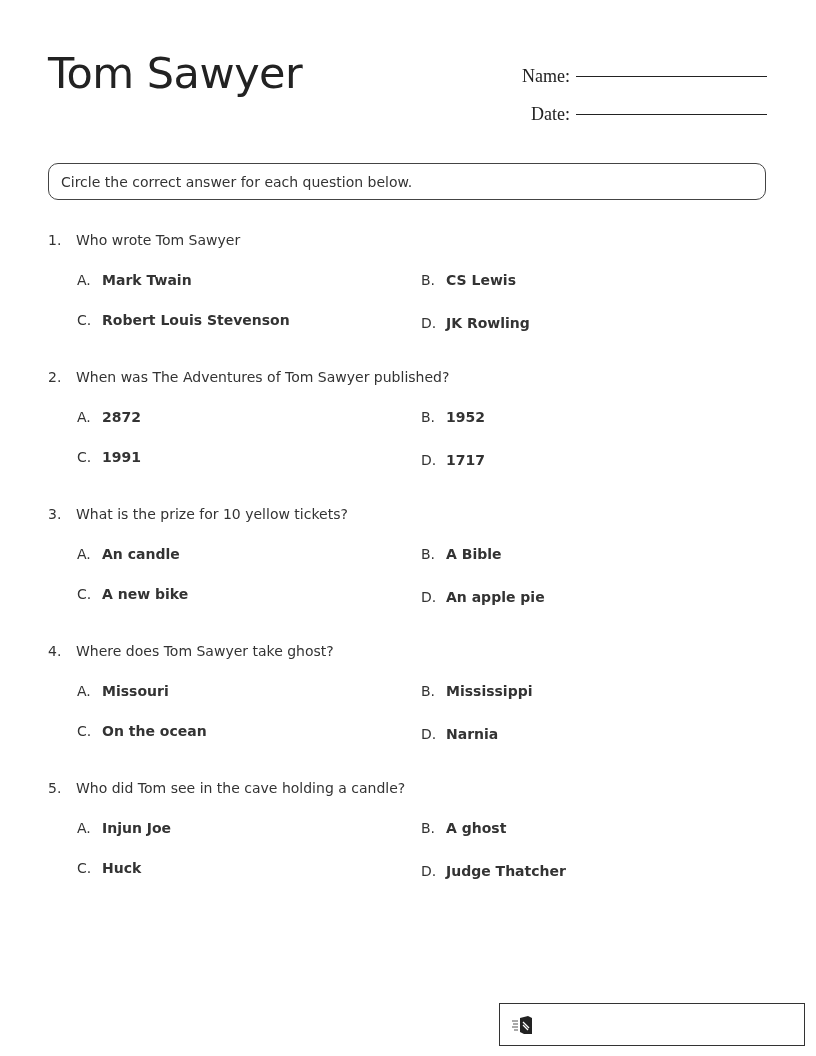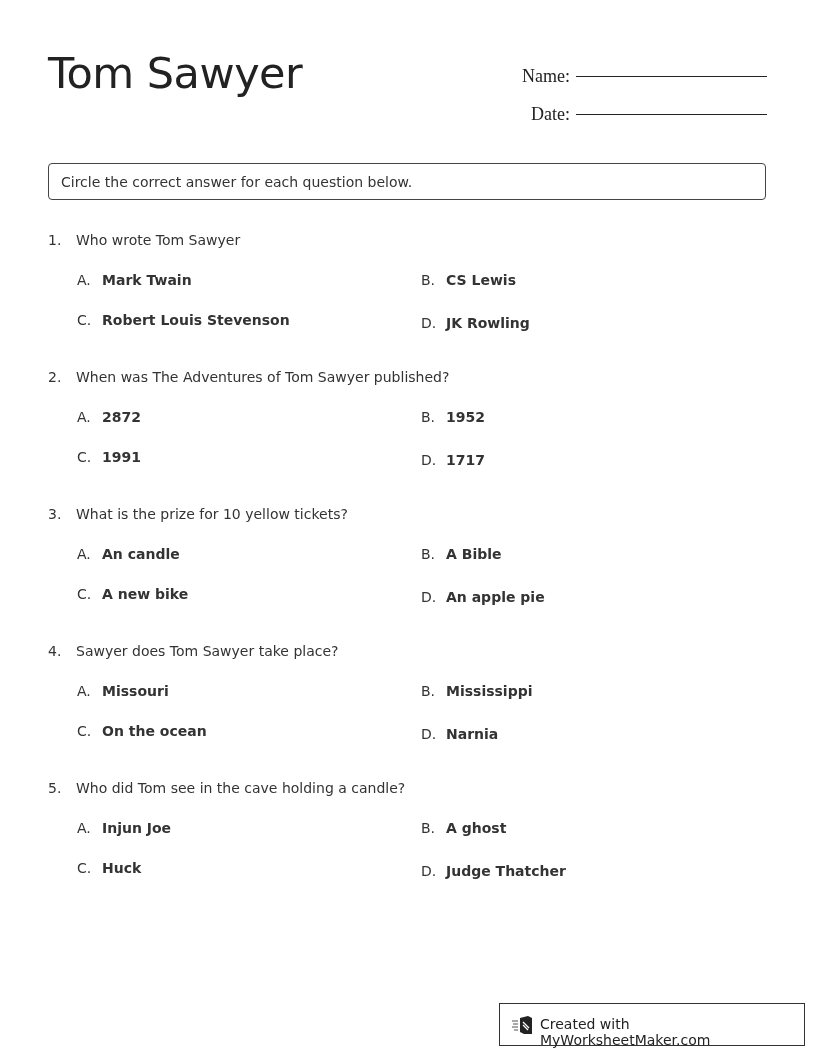--- a/index.html
+++ b/index.html
@@ -2,21 +2,21 @@
 <html><head>
 <meta charset="utf-8">
 <style>
   html, body { margin:0; padding:0; background:#fff; }
   body { width:816px; height:1056px; position:relative; overflow:hidden;
          font-family:"DejaVu Sans", sans-serif; color:#333; }
   .title { position:absolute; left:48px; top:48px; font-size:43px; color:#222; font-weight:normal; letter-spacing:-0.5px; }
   .field { position:absolute; font-family:"Liberation Serif", serif; font-size:18px; color:#222; }
   .field .lbl { position:absolute; right:0; top:12px; }
   .line { position:absolute; height:0; border-bottom:1px solid #222; }
-  .instr { position:absolute; left:48px; top:163px; width:718px; height:37px; border:1px solid #444; border-radius:4px; box-sizing:border-box; }
+  .instr { position:absolute; left:48px; top:163px; width:718px; height:37px; border:1px solid #444; border-radius:10px; box-sizing:border-box; }
   .instr span { position:absolute; left:12px; top:10px; font-size:14px; color:#333; }
   .q { position:absolute; left:48px; font-size:14px; color:#333; }
   .q .num { position:absolute; left:0; }
   .q .txt { position:absolute; left:28px; white-space:nowrap; }
   .opt { position:absolute; font-size:14px; color:#333; white-space:nowrap; }
   .opt .l { position:absolute; left:0; }
   .opt .t { position:absolute; left:25px;font-weight:bold; }
   .footer { position:absolute; left:499px; top:1003px; width:306px; height:43px; border:1px solid #333; box-sizing:border-box; }
   .footer .ic { position:absolute; left:12px; top:11px; width:20px; height:20px; }
   .footer .ft { position:absolute; left:40px; top:12px; font-size:14px; color:#222; }
@@ -98,21 +98,21 @@
     <span class="l">C.</span>
     <span class="t">A new bike</span>
   </div>
 <div class="opt" style="left:421px; top:589px;">
     <span class="l">D.</span>
     <span class="t">An apple pie</span>
   </div>
 
 <div class="q" style="top:643px;">
   <span class="num">4.</span>
-  <span class="txt">Sawyer does Tom Sawyer take place?</span>
+  <span class="txt">Where does Tom Sawyer take ghost?</span>
 </div>
 <div class="opt" style="left:77px; top:683px;">
     <span class="l">A.</span>
     <span class="t">Missouri</span>
   </div>
 <div class="opt" style="left:421px; top:683px;">
     <span class="l">B.</span>
     <span class="t">Mississippi</span>
   </div>
 <div class="opt" style="left:77px; top:723px;">
@@ -150,14 +150,13 @@
     <svg width="22" height="20" viewBox="0 0 22 20">
       <line x1="0" y1="6" x2="6" y2="6" stroke="#555" stroke-width="1"></line>
       <line x1="1" y1="9" x2="6" y2="9" stroke="#555" stroke-width="1"></line>
       <line x1="0" y1="12" x2="6" y2="12" stroke="#555" stroke-width="1"></line>
       <line x1="2" y1="15" x2="6" y2="15" stroke="#555" stroke-width="1"></line>
       <polygon points="8,3 16,1 20,3 20,19 12,19 8,17" fill="#222"></polygon>
       <line x1="11" y1="7" x2="17" y2="13" stroke="#fff" stroke-width="1.2"></line>
       <line x1="11" y1="10" x2="16" y2="15" stroke="#fff" stroke-width="1.2"></line>
     </svg>
   </span>
-  <span class="ft">Created with MyWorksheetMaker.com</span>
 </div>
 
 </body></html>

